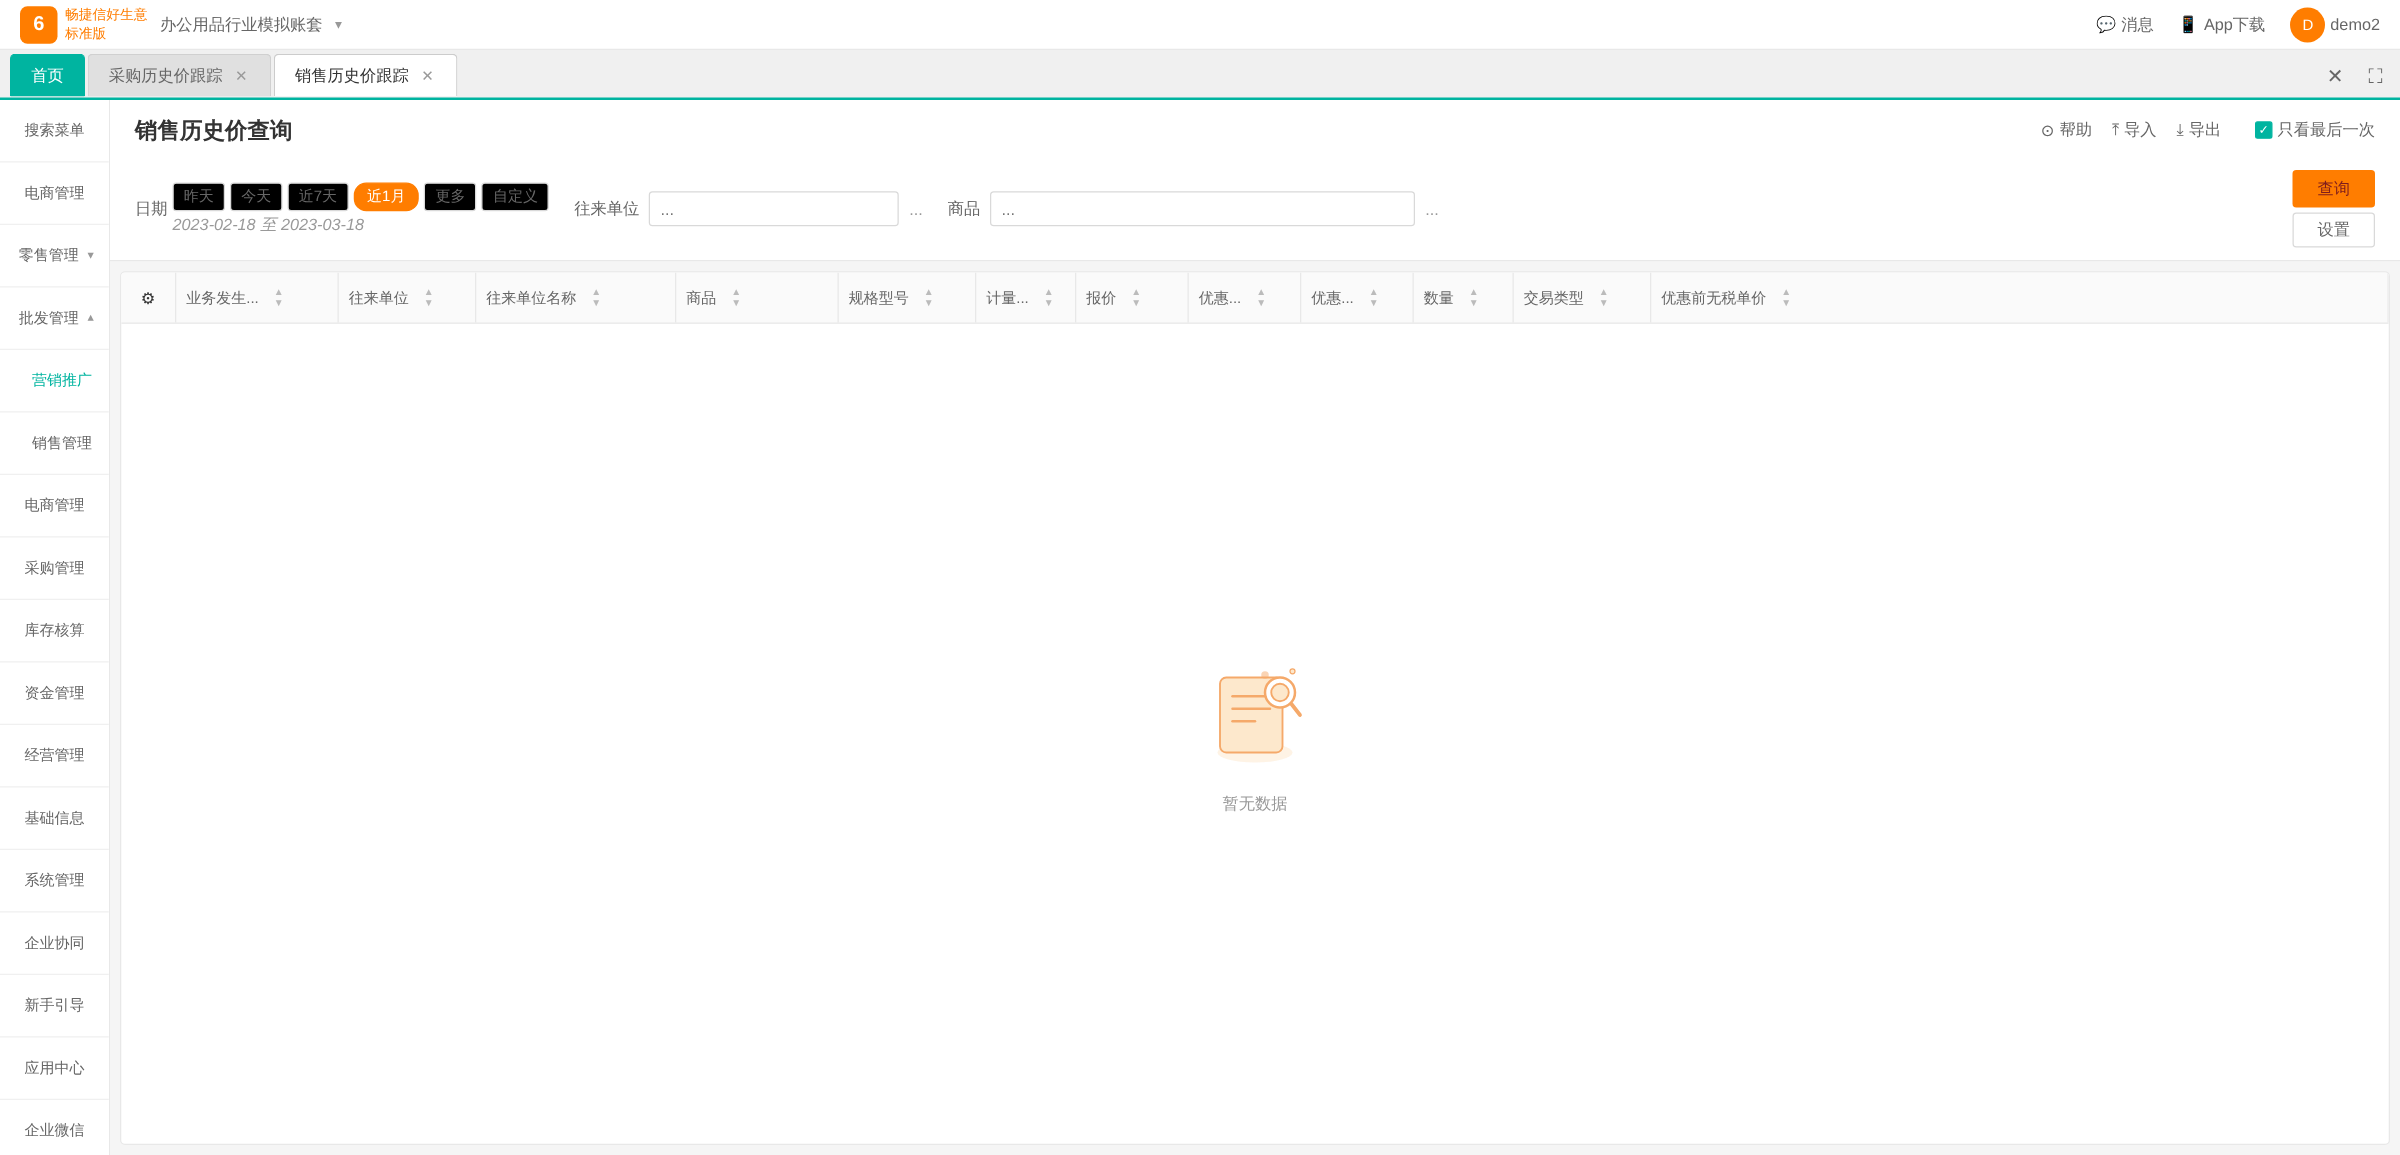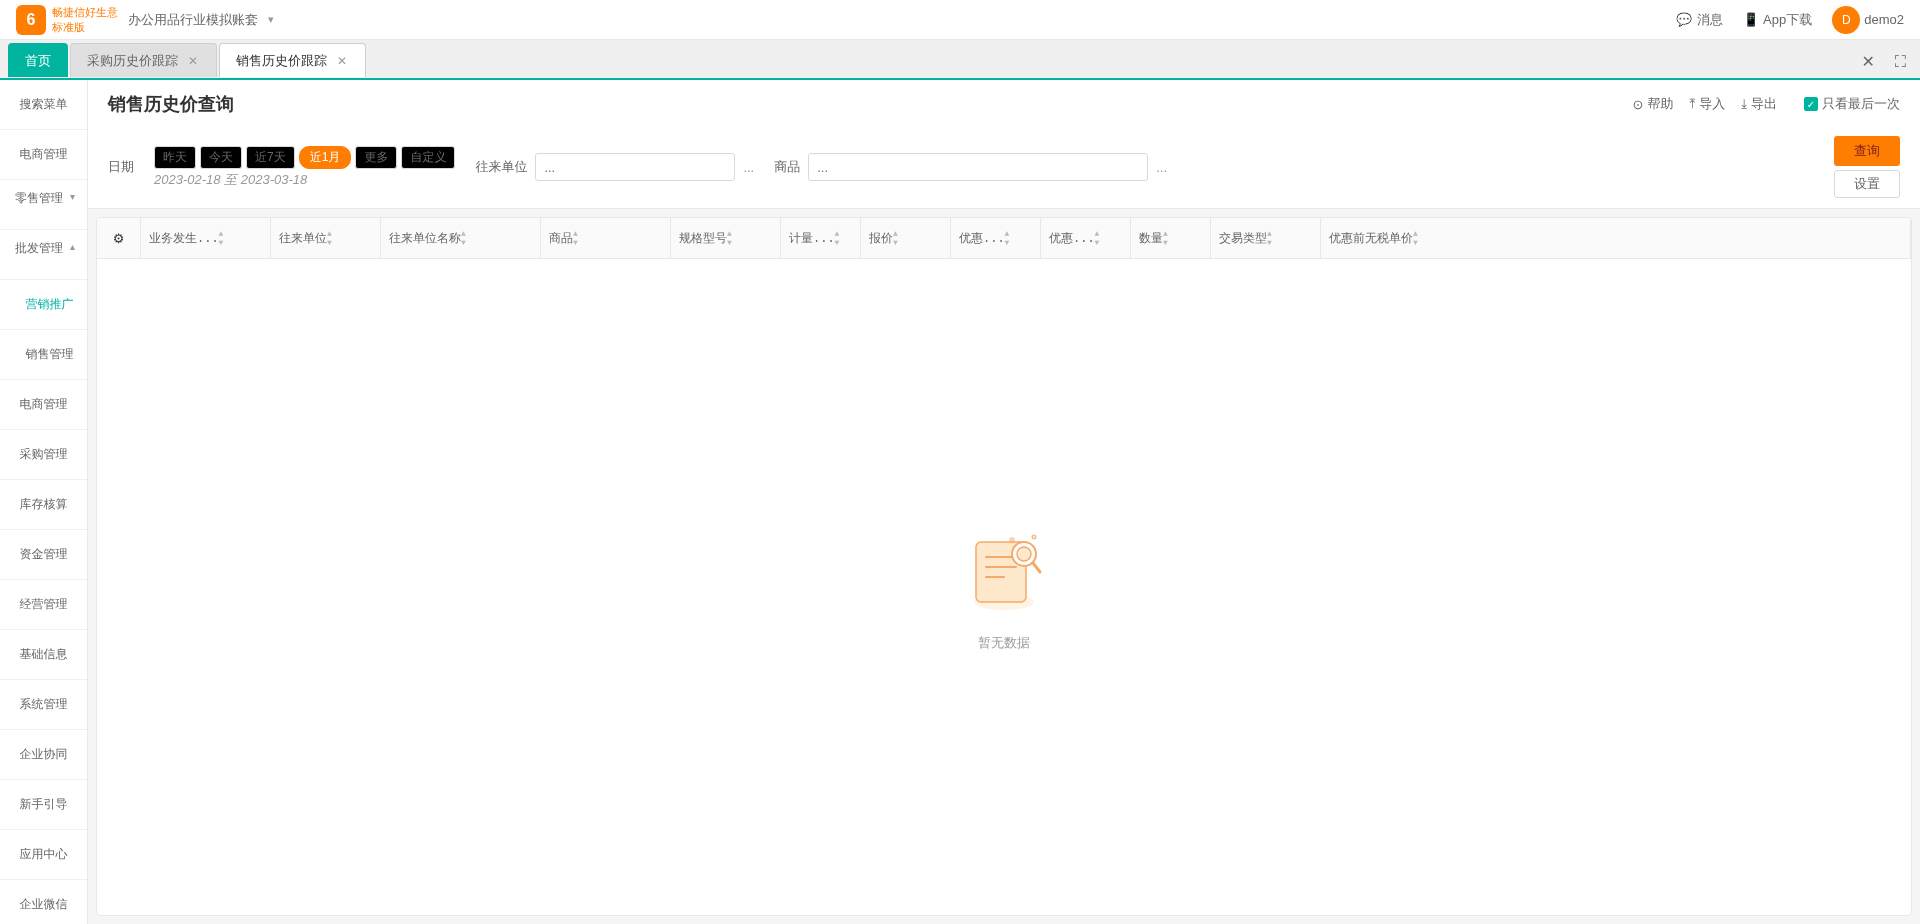--- a/index.html
+++ b/index.html
@@ -144,20 +144,21 @@
       background: #fff;
       border-right: 1px solid #e8e8e8;
       display: flex;
       flex-direction: column;
       flex-shrink: 0;
       overflow-y: auto;
     }
     .sidebar-item {
       display: flex;
       flex-direction: column;
+      align-items: center;
       justify-content: center;
       padding: 10px 4px;
       cursor: pointer;
       font-size: 12px;
       color: #666;
       border-bottom: 1px solid #f0f0f0;
       min-height: 50px;
       text-align: center;
       line-height: 1.4;
     }
@@ -238,21 +239,21 @@
     .filter-row {
       display: flex;
       align-items: center;
       gap: 20px;
       padding: 8px 0 10px;
       flex-wrap: wrap;
     }
     .filter-group {
       display: flex;
       align-items: center;
-      gap: 20px;
+      gap: 4px;
     }
     .filter-label {
       color: #666;
       white-space: nowrap;
       font-size: 13px;
     }
     .date-btn {
       padding: 2px 8px;
       border: 1px solid #d9d9d9;
       border-radius: 3px;
@@ -351,29 +352,28 @@
       display: flex;
       align-items: center;
       justify-content: center;
       flex-shrink: 0;
       border-right: 1px solid #e8e8e8;
       height: 40px;
     }
     .th {
       display: flex;
       align-items: center;
-      gap: 0;
+      gap: 12px;
       padding: 0 8px;
       height: 40px;
       border-right: 1px solid #e8e8e8;
       font-size: 12px;
       color: #666;
       white-space: nowrap;
       cursor: pointer;
-      font-family: Liberation Mono, monospace;
     }
     .th-sort {
       display: flex;
       flex-direction: column;
       gap: 1px;
     }
     .th-sort span {
       font-size: 8px;
       color: #bbb;
       line-height: 1;

